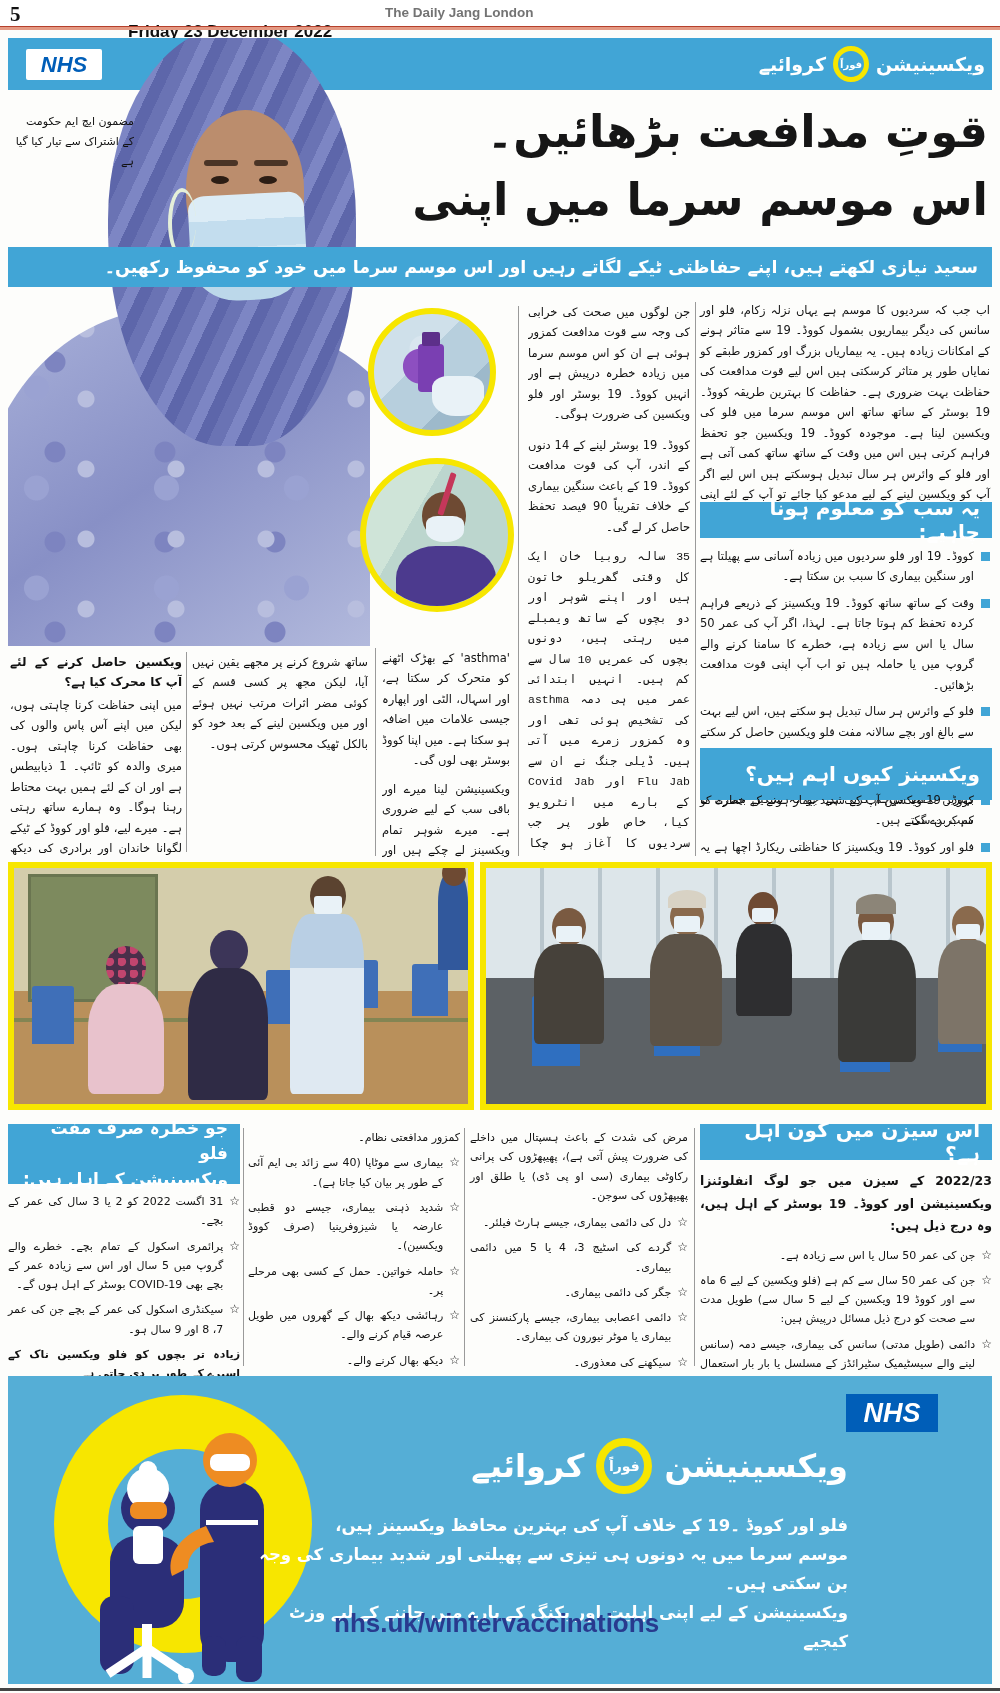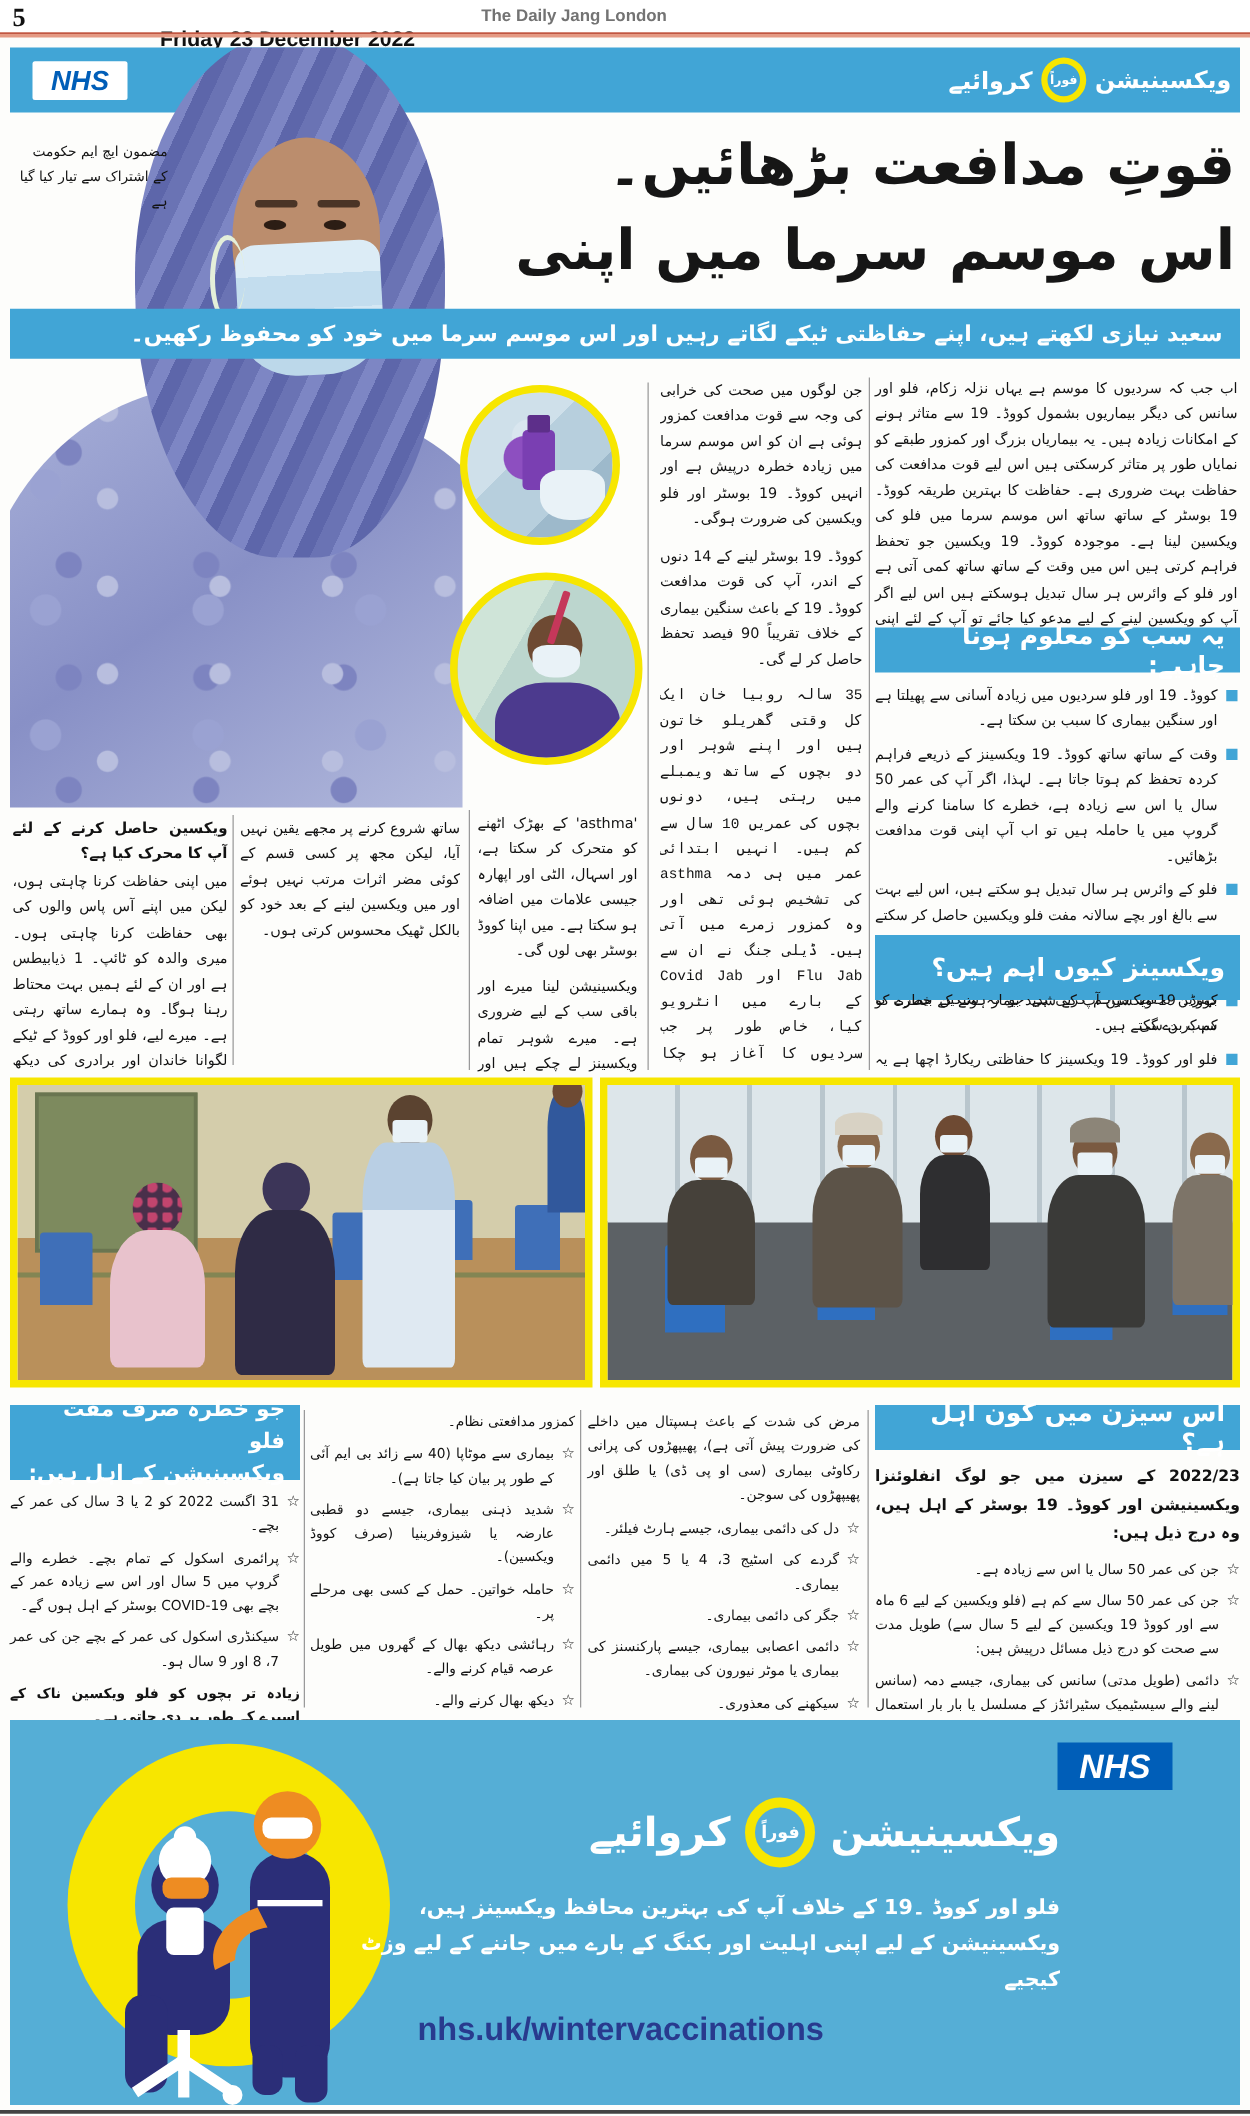--- a/index.html
+++ b/index.html
@@ -369,20 +369,21 @@
     <div class="abs rtl" style="left:320px;top:62px;width:520px;display:flex;justify-content:flex-start;align-items:center;gap:12px;color:#fff;font-weight:bold;font-size:32px;">
       <span>ویکسینیشن</span>
       <span class="ring" style="width:56px;height:56px;border-width:8px;font-size:14px;">
         <span>فوراً</span>
       </span>
       <span>کروائیے</span>
     </div>
 
     <div class="abs rtl" style="left:240px;top:136px;width:600px;text-align:right;color:#fff;font-weight:bold;font-size:16.5px;line-height:1.75;">
       <div>فلو اور کووڈ ۔19 کے خلاف آپ کی بہترین محافظ ویکسینز ہیں،</div>
+      <div>موسم سرما میں یہ دونوں ہی تیزی سے پھیلتی اور شدید بیماری کی وجہ بن سکتی ہیں۔</div>
       <div>ویکسینیشن کے لیے اپنی اہلیت اور بکنگ کے بارے میں جاننے کے لیے وزٹ کیجیے</div>
     </div>
 
     <div class="abs" style="left:326px;top:232px;font-family:'Liberation Sans',sans-serif;font-weight:bold;font-size:26px;color:#283a8e;">nhs.uk/wintervaccinations</div>
   </div>
 
   <div class="abs" style="left:0;top:1688px;width:1000px;height:3px;background:#444;"></div>
 
 </div>
 

